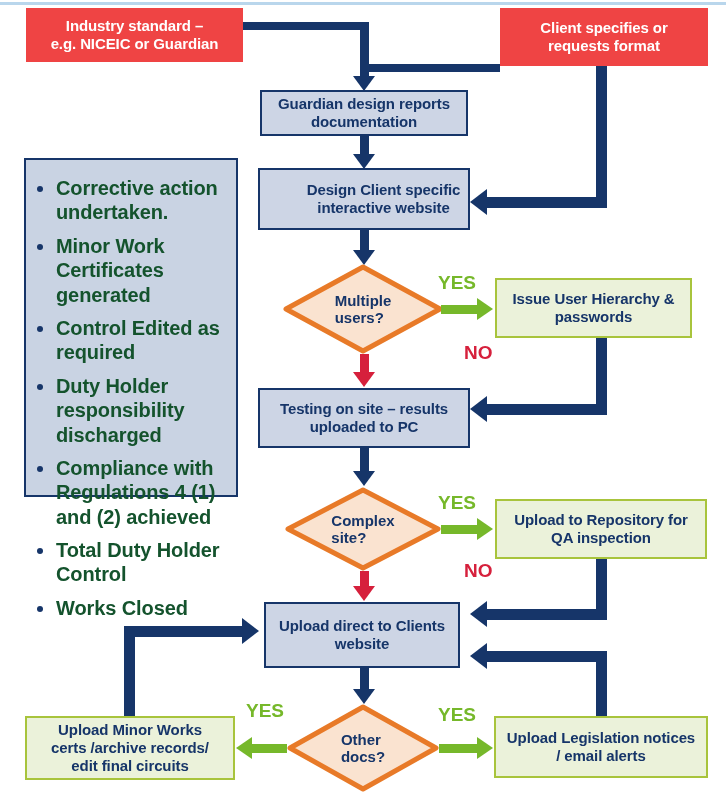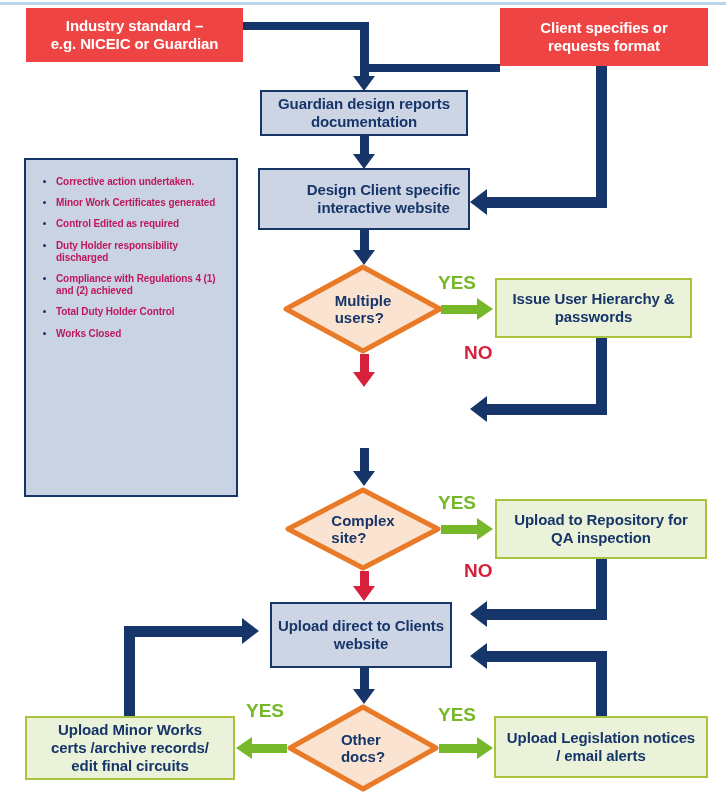--- a/index.html
+++ b/index.html
@@ -37,35 +37,35 @@
 
   
   .diamond{position:absolute;}
   .diamond-label{position:absolute;display:flex;align-items:center;justify-content:center;text-align:left;
                  white-space:pre-line;font-weight:bold;font-size:15px;line-height:1.15;color:#163569;}
 
   
   #n-notes{position:absolute;left:24px;top:158px;width:214px;height:339px;box-sizing:border-box;
            background:#c9d3e3;border:2px solid #163569;padding:16px 8px 8px 10px;}
   #n-notes ul{margin:0;padding:0 0 0 20px;list-style:disc;}
-  #n-notes li{color:#be185d;font-weight:bold;font-size:10px;line-height:1.22;margin-bottom:9px;
+  #n-notes li{color:#14532d;font-weight:bold;font-size:20px;line-height:1.22;margin-bottom:9px;
               letter-spacing:-0.1px;}
   #n-notes li::marker{color:#163569;}
 
   #top-rule{position:absolute;left:0;top:2px;width:726px;height:3px;background:#b9d6ec;}
 
   
   #n-industry{left:26px;top:8px;width:217px;height:54px;}
   #n-client{left:500px;top:8px;width:208px;height:58px;}
   #n-guardian{left:260px;top:90px;width:208px;height:46px;}
   #n-design{left:258px;top:168px;width:212px;height:62px;padding-left:39px;}
   #n-hierarchy{left:495px;top:278px;width:197px;height:60px;}
   #n-testing{left:258px;top:388px;width:212px;height:60px;}
   #n-repository{left:495px;top:499px;width:212px;height:60px;}
-  #n-upload-direct{left:270px;top:602px;width:182px;height:66px;}
+  #n-upload-direct{left:264px;top:602px;width:196px;height:66px;}
   #n-minor{left:25px;top:716px;width:210px;height:64px;}
   #n-legislation{left:494px;top:716px;width:214px;height:62px;}
 </style>
 </head>
 <body>
 
 <div id="stage">
 
   <div id="top-rule"></div>
 
@@ -105,20 +105,22 @@
   <div class="g-shaft" style="left:441px;top:305px;width:36px;"></div>
   <div class="g-head-right" style="left:477px;top:298px;"></div>
 
   <div class="node green-node" id="n-hierarchy">Issue User Hierarchy &amp;
 passwords</div>
 
   <span class="no" style="left:464px;top:342px;">NO</span>
   <div class="shaft red" style="left:360px;top:354px;width:9px;height:18px;"></div>
   <div class="head-down red" style="left:353px;top:372px;"></div>
 
+  <div class="node blue-node" id="n-testing">Testing on site – results
+uploaded to PC</div>
 
   <div class="vline" style="left:596px;top:338px;width:11px;height:77px;"></div>
   <div class="hline" style="left:487px;top:404px;width:120px;height:11px;"></div>
   <div class="head-left" style="left:470px;top:396px;"></div>
 
   <div class="shaft" style="left:360px;top:448px;width:9px;height:23px;"></div>
   <div class="head-down" style="left:353px;top:471px;"></div>
 
   <svg class="diamond" style="left:285px;top:487px;" width="156" height="84">
     <polygon points="78,3 153,42 78,81 3,42" fill="#fae3d0" stroke="#e87a28" stroke-width="5" stroke-linejoin="round"></polygon>

